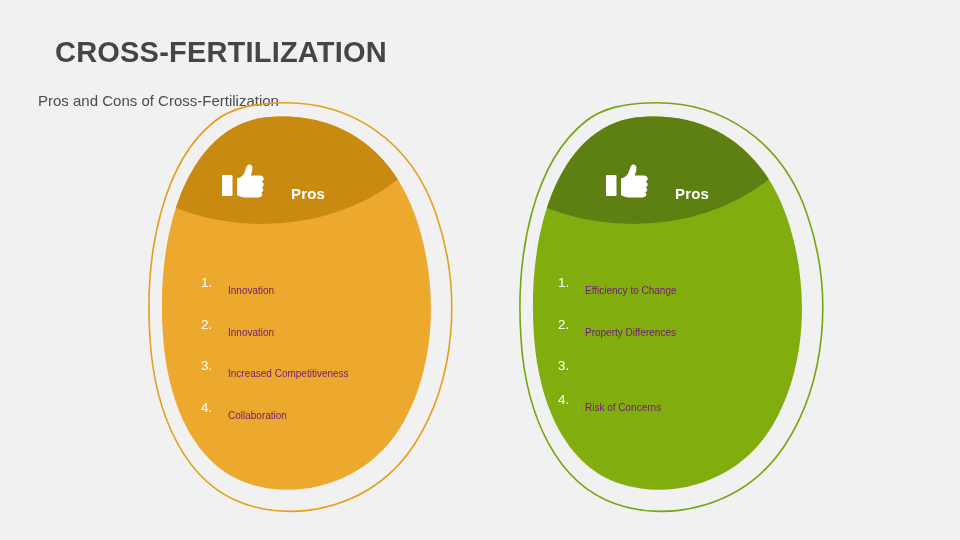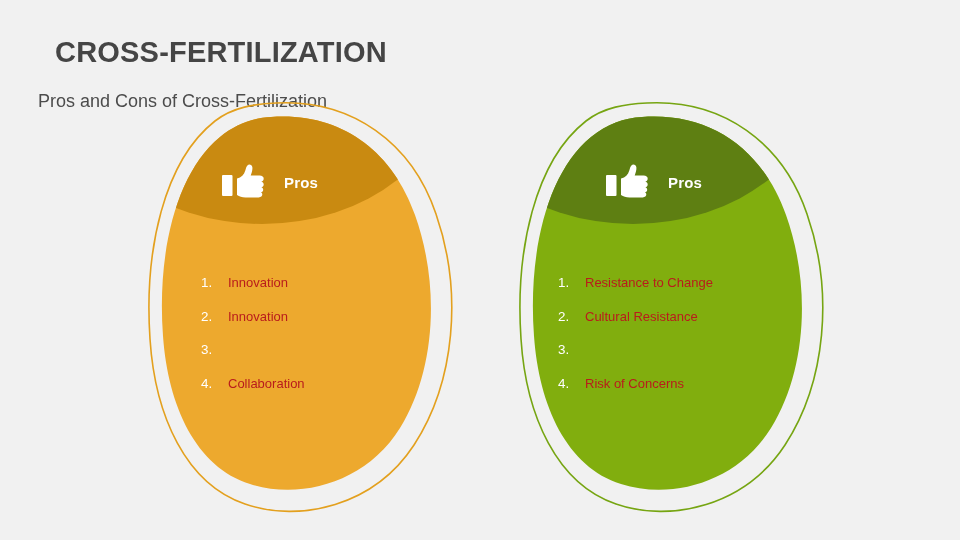--- a/index.html
+++ b/index.html
@@ -33,21 +33,21 @@
   #page-title {
     font-size: 29px;
     font-weight: bold;
     color: #454545;
     letter-spacing: 0.2px;
     line-height: 38px;
     margin: 17px;
     white-space: nowrap;
   }
   #page-subtitle {
-    font-size: 18px;
+    font-size: 15px;
     font-weight: normal;
     color: #4C4C4C;
     line-height: 26px;
     margin: 4px 0 0 0;
     white-space: nowrap;
   }
 
   
   #blob-layer {
     position: absolute;
@@ -57,22 +57,22 @@
   }
 
   
   .card-content {
     position: absolute;
   }
 
   .card-head {
     position: absolute;
     display: flex;
-    align-items: center;
-    gap: 17px;
+    align-items: flex-end;
+    gap: 24px;
   }
   .thumb-icon {
     width: 46px;
     height: 40px;
     display: block;
   }
   .card-head-label {
     font-size: 15px;
     font-weight: bold;
     color: #FFFFFF;
@@ -92,22 +92,23 @@
   }
   .list-item:last-child { margin-bottom: 0; }
   .item-num {
     width: 27px;
     flex: 0 0 27px;
     font-size: 13.4px;
     color: #FFFFFF;
     white-space: nowrap;
   }
   .item-text {
-    font-size: 13px;
-    color: #b91c1c;
+    font-size: 10px;
+    color: #701a75;
+    margin-top: 8px;
   }
 
   
   #pros-content { left: 176px; top: 110px; width: 300px; height: 400px; }
   #cons-content { left: 530px; top: 110px; width: 310px; height: 400px; }
 
   #pros-head  { left: 45px; top: 52px; }
   #cons-head  { left: 75px; top: 52px; }
 
   #pros-list  { left: 25px; top: 163px; }
@@ -207,20 +208,21 @@
       <div class="list-item">
         <span class="item-num">1.</span>
         <span class="item-text">Innovation</span>
       </div>
       <div class="list-item">
         <span class="item-num">2.</span>
         <span class="item-text">Innovation</span>
       </div>
       <div class="list-item">
         <span class="item-num">3.</span>
+        <span class="item-text">Increased Competitiveness</span>
       </div>
       <div class="list-item">
         <span class="item-num">4.</span>
         <span class="item-text">Collaboration</span>
       </div>
     </div>
   </div>
 
   <div id="cons-content" class="card-content">
 
@@ -243,25 +245,25 @@
                  C 41.3 34.2, 40.0 35.4, 37.7 35.4
                  L 24.5 35.4
                  C 20.9 35.4, 18.4 34.5, 16 33.0 Z"></path>
       </svg>
       <span class="card-head-label">Pros</span>
     </div>
 
     <div id="cons-list" class="card-list">
       <div class="list-item">
         <span class="item-num">1.</span>
-        <span class="item-text">Resistance to Change</span>
+        <span class="item-text">Efficiency to Change</span>
       </div>
       <div class="list-item">
         <span class="item-num">2.</span>
-        <span class="item-text">Cultural Resistance</span>
+        <span class="item-text">Property Differences</span>
       </div>
       <div class="list-item">
         <span class="item-num">3.</span>
       </div>
       <div class="list-item">
         <span class="item-num">4.</span>
         <span class="item-text">Risk of Concerns</span>
       </div>
     </div>
   </div>

